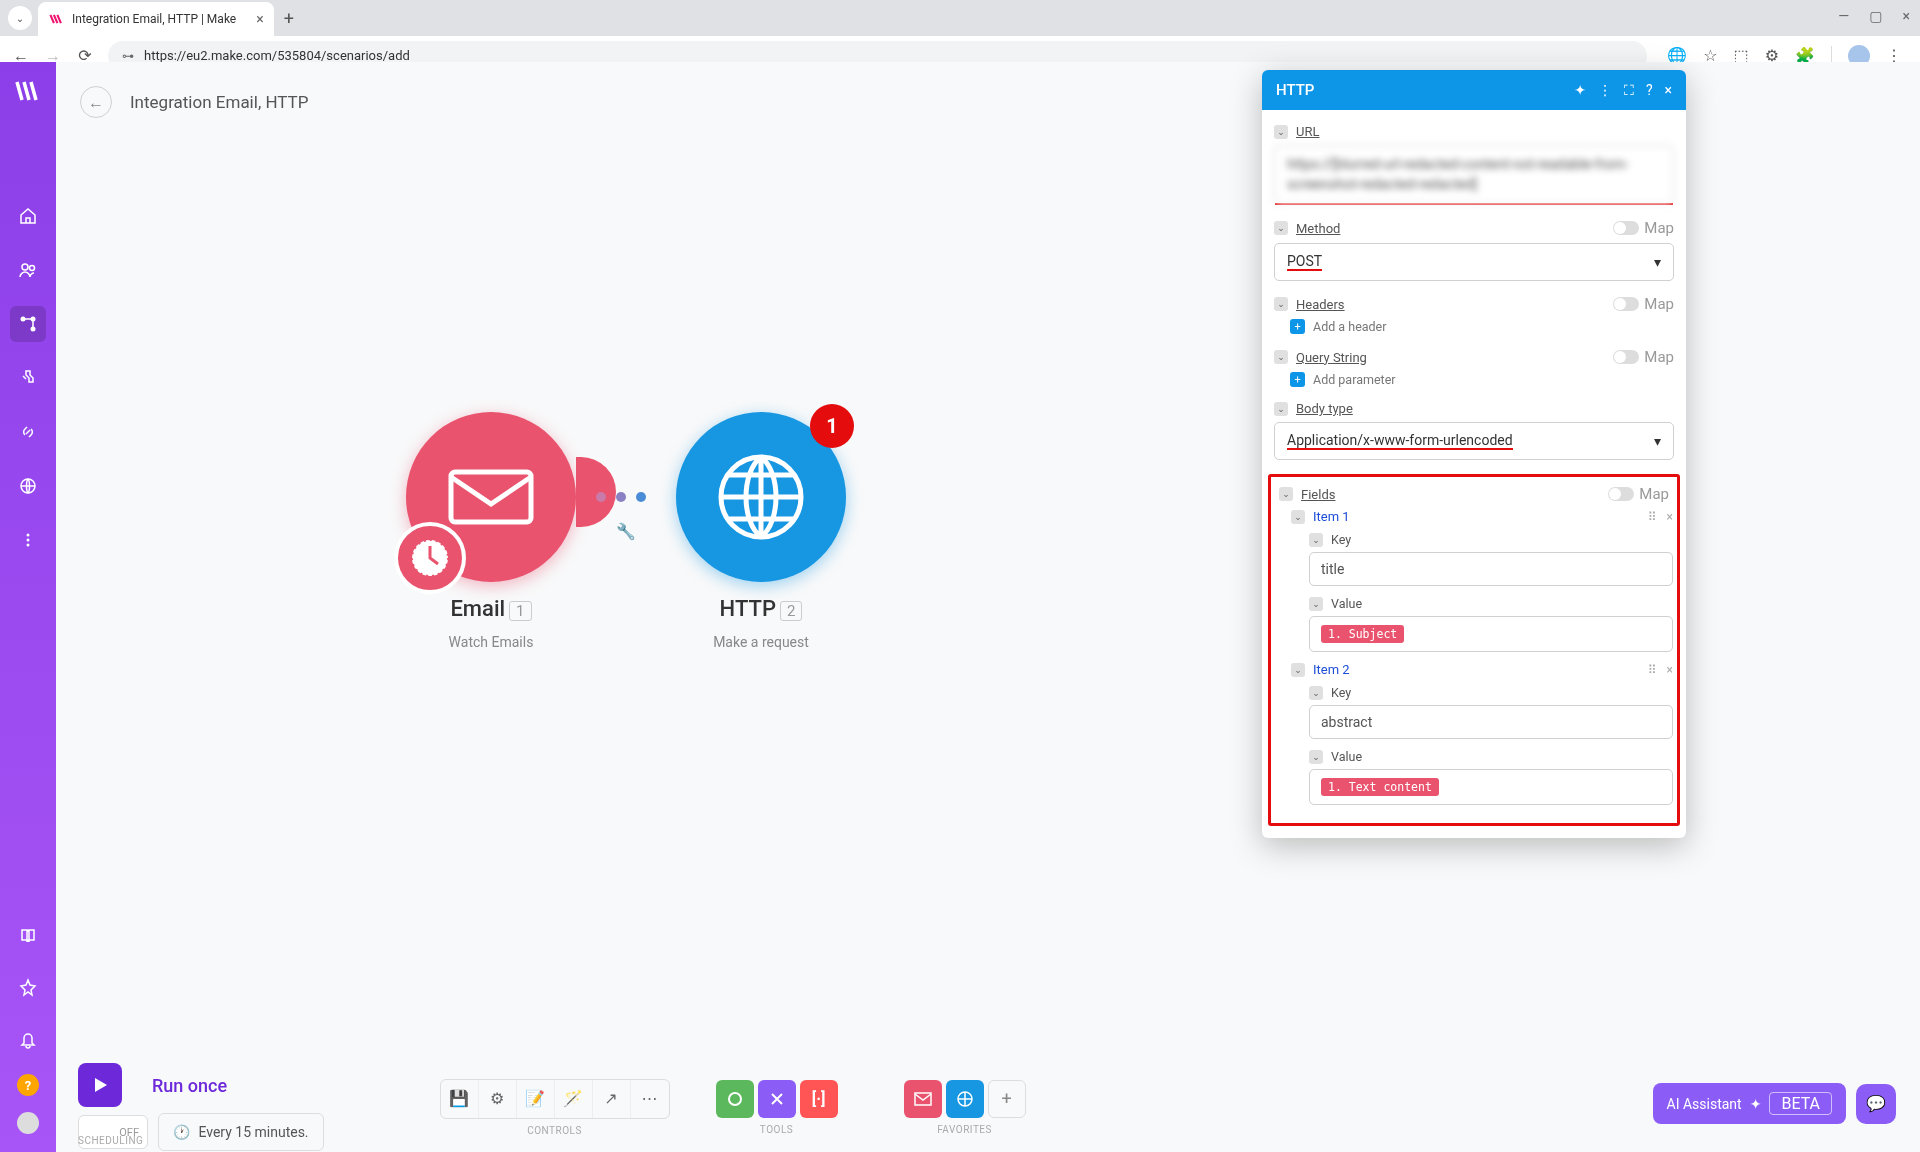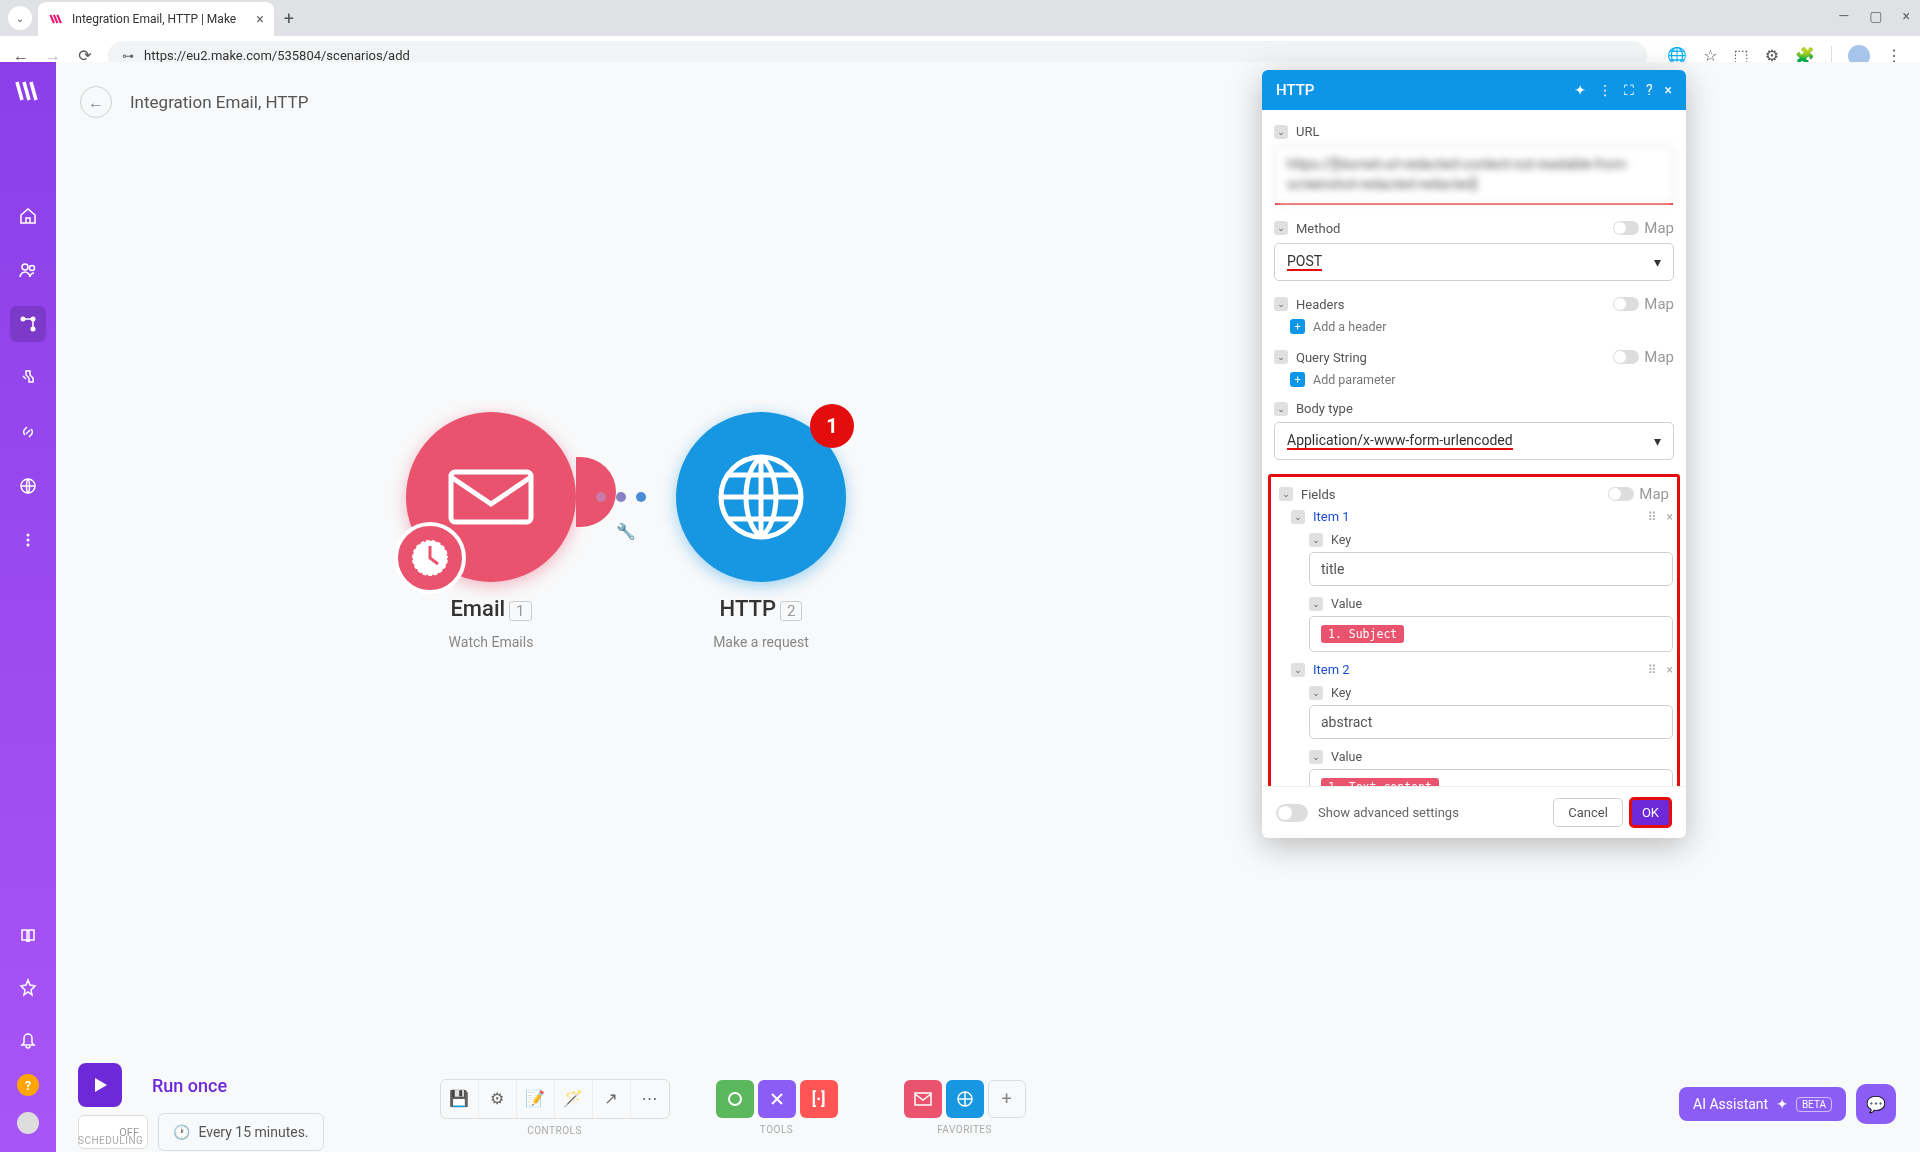--- a/index.html
+++ b/index.html
@@ -71,21 +71,21 @@
 
 
 .panel { position: absolute; top: 70px; right: 234px; width: 424px; height: 768px; background: #fff; border-radius: 6px; box-shadow: 0 8px 32px rgba(0,0,0,0.25); display: flex; flex-direction: column; overflow: hidden; }
 .panel-header { height: 40px; background: #0d95e8; display: flex; align-items: center; padding: 0 14px; color: #fff; }
 .panel-title { font-size: 15px; font-weight: 500; flex: 1; }
 .panel-hicons { display: flex; gap: 12px; font-size: 14px; }
 .panel-body { flex: 1; overflow-y: auto; padding: 14px 12px 0; }
 .field { margin-bottom: 14px; }
 .field-header { display: flex; align-items: center; gap: 8px; margin-bottom: 6px; }
 .expand-icn { width: 14px; height: 14px; background: #e0e0e0; border-radius: 3px; display: flex; align-items: center; justify-content: center; font-size: 9px; color: #666; }
-.field-label { font-size: 13px; color: #555; flex: 1; }
+.field-label { font-size: 13px; color: #555; flex: 1; text-decoration: underline; }
 .map-toggle { display: flex; align-items: center; gap: 5px; font-size: 15px; color: #999; }
 .map-switch { width: 26px; height: 14px; background: #ddd; border-radius: 7px; position: relative; }
 .map-switch::after { content: ""; position: absolute; left: 1px; top: 1px; width: 12px; height: 12px; background: #fff; border-radius: 50%; }
 .text-input { width: 100%; padding: 9px 12px; border: 1px solid #d0d0d0; border-radius: 5px; font-size: 14px; color: #555; background: #fff; filter: blur(3.5px); line-height: 1.4; }
 .url-underline { border-bottom: 2px solid #e40c0c; margin: -1px 1px 0; }
 .select { width: 100%; padding: 9px 12px; border: 1px solid #d0d0d0; border-radius: 5px; font-size: 14px; color: #333; display: flex; justify-content: space-between; align-items: center; }
 .select-text { border-bottom: 2px solid #e40c0c; padding-bottom: 0px; }
 .add-link { display: flex; align-items: center; gap: 8px; font-size: 12.5px; color: #777; padding-left: 16px; }
 .add-plus { width: 15px; height: 15px; background: #0d95e8; border-radius: 3px; color: #fff; display: flex; align-items: center; justify-content: center; font-size: 11px; }
 .fields-box { border: 3px solid #e40c0c; border-radius: 3px; padding: 8px 4px; margin: 0 -6px; }
@@ -101,21 +101,21 @@
 .adv-toggle { display: flex; align-items: center; gap: 10px; font-size: 13px; color: #666; flex: 1; }
 .adv-switch { width: 32px; height: 18px; background: #ddd; border-radius: 9px; position: relative; }
 .adv-switch::after { content: ""; position: absolute; left: 2px; top: 2px; width: 14px; height: 14px; background: #fff; border-radius: 50%; }
 .panel-btn { padding: 6px 14px; border-radius: 5px; font-size: 13px; margin-left: 6px; cursor: pointer; }
 .btn-cancel { background: #fff; border: 1px solid #d0d0d0; color: #555; }
 .btn-ok { background: #6d28d9; color: #fff; border: 3px solid #e40c0c; padding: 5px 10px; }
 
 
 .ai-row { position: absolute; bottom: 28px; right: 24px; display: flex; gap: 10px; align-items: center; }
 .ai-btn { background: #8b5cf6; color: #fff; padding: 9px 14px; border-radius: 8px; display: flex; align-items: center; gap: 8px; font-size: 14px; }
-.beta-badge { border: 1px solid rgba(255,255,255,0.6); padding: 1px 5px; border-radius: 4px; font-size: 10px; }
+.beta-badge { border: 1px solid rgba(255,255,255,0.6); padding: 1px 11px; border-radius: 4px; font-size: 16px; }
 .ai-square { width: 40px; height: 40px; background: #8b5cf6; border-radius: 10px; display: flex; align-items: center; justify-content: center; color: #fff; }
 
 svg { display: block; }
 </style>
 </head>
 <body>
 
 <div class="browser-top">
   <div class="tab-bar">
     <div class="tab-dropdown">⌄</div>
@@ -469,28 +469,20 @@
             <div class="sub-label">
               <span class="expand-icn">⌄</span>
               <span>Value</span>
             </div>
             <div class="sub-input"><span class="pill-tag">1. Text content</span></div>
           </div>
       </div>
     </div>
 
   </div>
-  <div class="panel-footer">
-    <div class="adv-toggle">
-        <span class="adv-switch"></span>
-        <span>Show advanced settings</span>
-      </div>
-    <div class="panel-btn btn-cancel">Cancel</div>
-    <div class="panel-btn btn-ok">OK</div>
-  </div>
 </div>
 
 <div class="ai-row">
   <div class="ai-btn">
     <span>AI Assistant</span>
     <span>✦</span>
     <span class="beta-badge">BETA</span>
   </div>
   <div class="ai-square">💬</div>
 </div>

